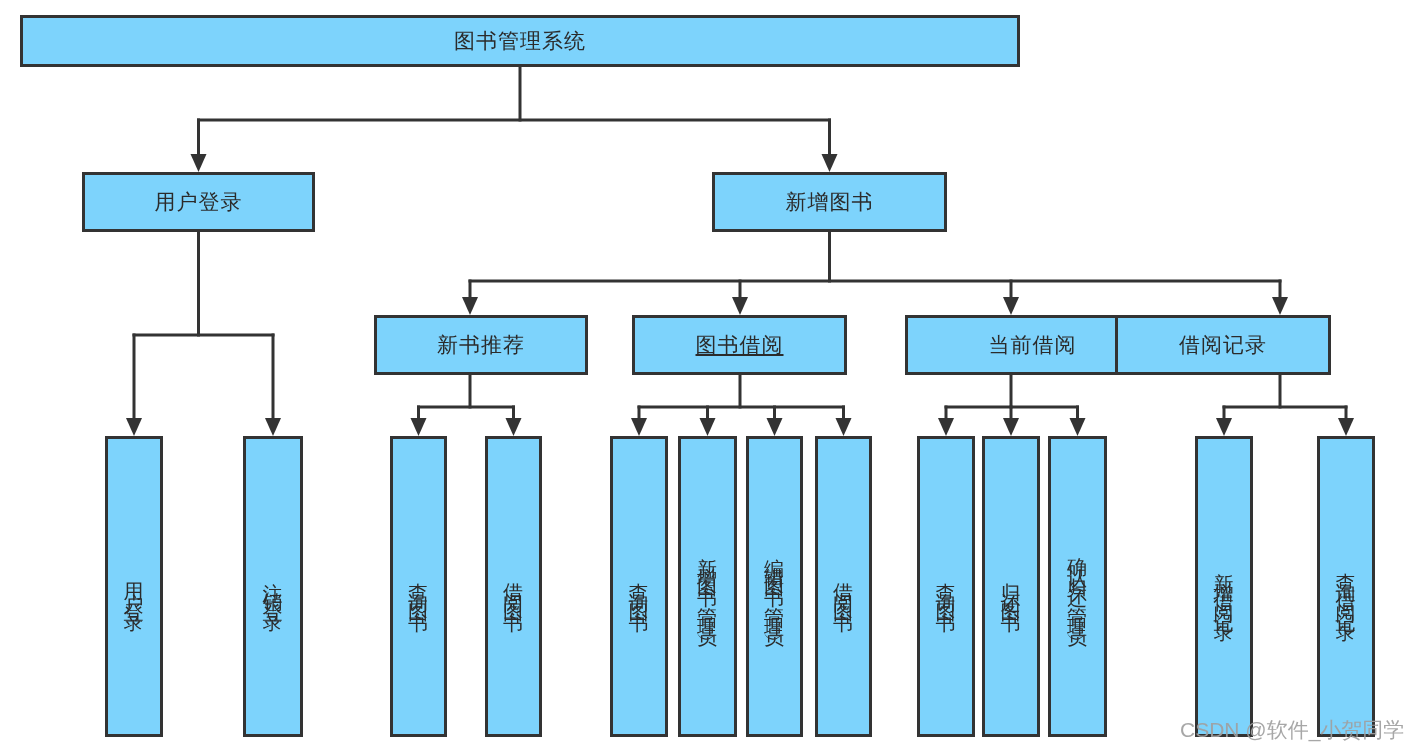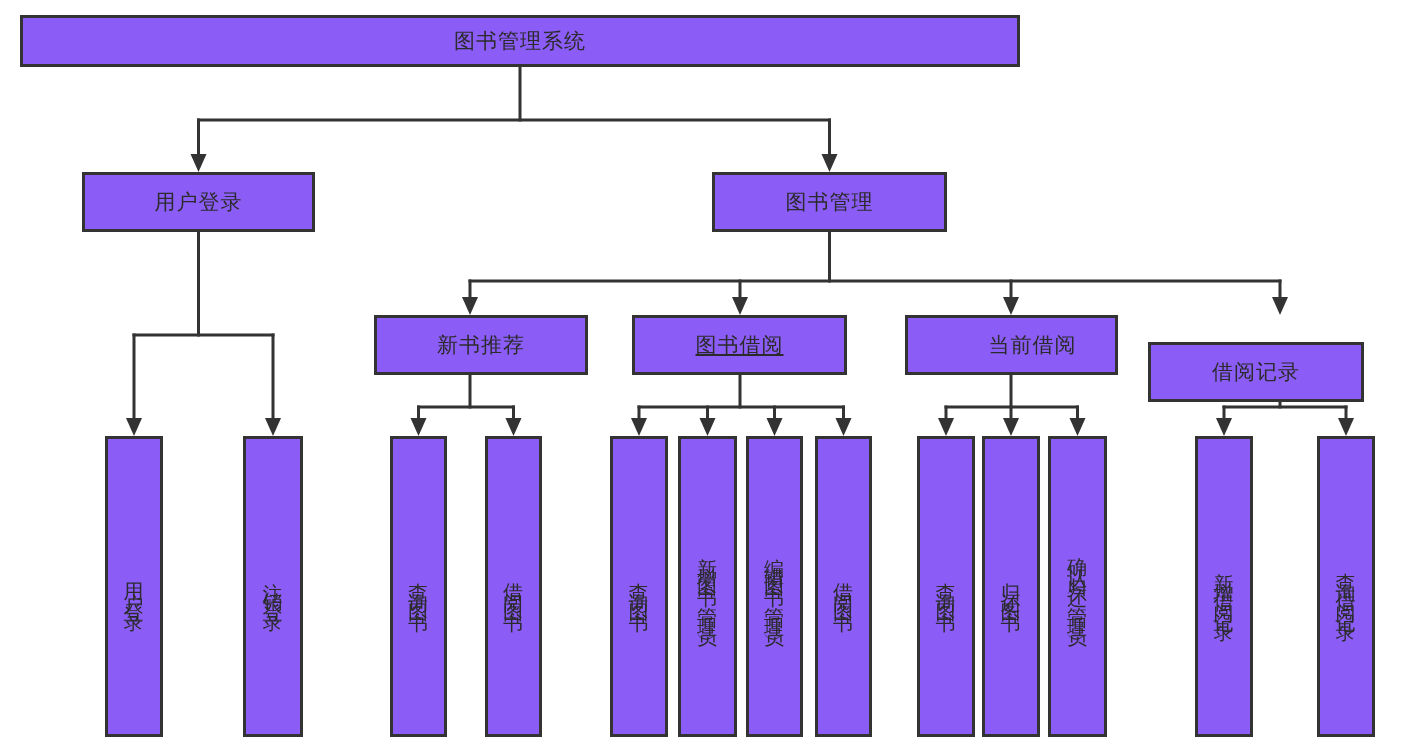--- a/index.html
+++ b/index.html
@@ -18,21 +18,21 @@
   #connectors {
     position: absolute;
     left: 0; top: 0;
     width: 1405px;
     height: 747px;
     z-index: 1;
   }
   .node {
     position: absolute;
     box-sizing: border-box;
-    background: #8b5cf6;
+    background: #7dd3fc;
     border: 3px solid #333333;
     display: flex;
     align-items: center;
     justify-content: center;
     color: #2b2b2b;
     z-index: 2;
   }
   .node-h {
     font-size: 21px;
     letter-spacing: 1px;
@@ -150,33 +150,33 @@
   </svg>
 
   <div class="node node-h" style="left:20px; top:15px; width:1000px; height:52px;">
     <span>图书管理系统</span>
   </div>
 
   <div class="node node-h" style="left:82px; top:172px; width:233px; height:60px;">
     <span>用户登录</span>
   </div>
   <div class="node node-h" style="left:712px; top:172px; width:235px; height:60px;">
-    <span>图书管理</span>
+    <span>新增图书</span>
   </div>
 
   <div class="node node-h" style="left:374px; top:315px; width:214px; height:60px;">
     <span>新书推荐</span>
   </div>
   <div class="node node-h" style="left:632px; top:315px; width:215px; height:60px;text-decoration:underline;">
     <span>图书借阅</span>
   </div>
   <div class="node node-h" style="left:905px; top:315px; width:213px; height:60px;padding-left:42px;">
     <span>当前借阅</span>
   </div>
-  <div class="node node-h" style="left:1148px; top:315px; width:216px; height:60px;margin-top:27px;">
+  <div class="node node-h" style="left:1115px; top:315px; width:216px; height:60px;">
     <span>借阅记录</span>
   </div>
 
   <div class="node node-v" style="left:105px; top:436px; width:58px; height:301px;">
     <span class="vtext">用户登录</span>
   </div>
   <div class="node node-v" style="left:243px; top:436px; width:60px; height:301px;">
     <span class="vtext">注销登录</span>
   </div>
 
@@ -210,14 +210,15 @@
     <span class="vtext">确认归还（管理员）</span>
   </div>
 
   <div class="node node-v" style="left:1195px; top:436px; width:58px; height:301px;">
     <span class="vtext">新增借阅记录</span>
   </div>
   <div class="node node-v" style="left:1317px; top:436px; width:58px; height:301px;">
     <span class="vtext">查询借阅记录</span>
   </div>
 
+  <div id="watermark">CSDN @软件_小贺同学</div>
 
 </div>
 
 </body></html>

